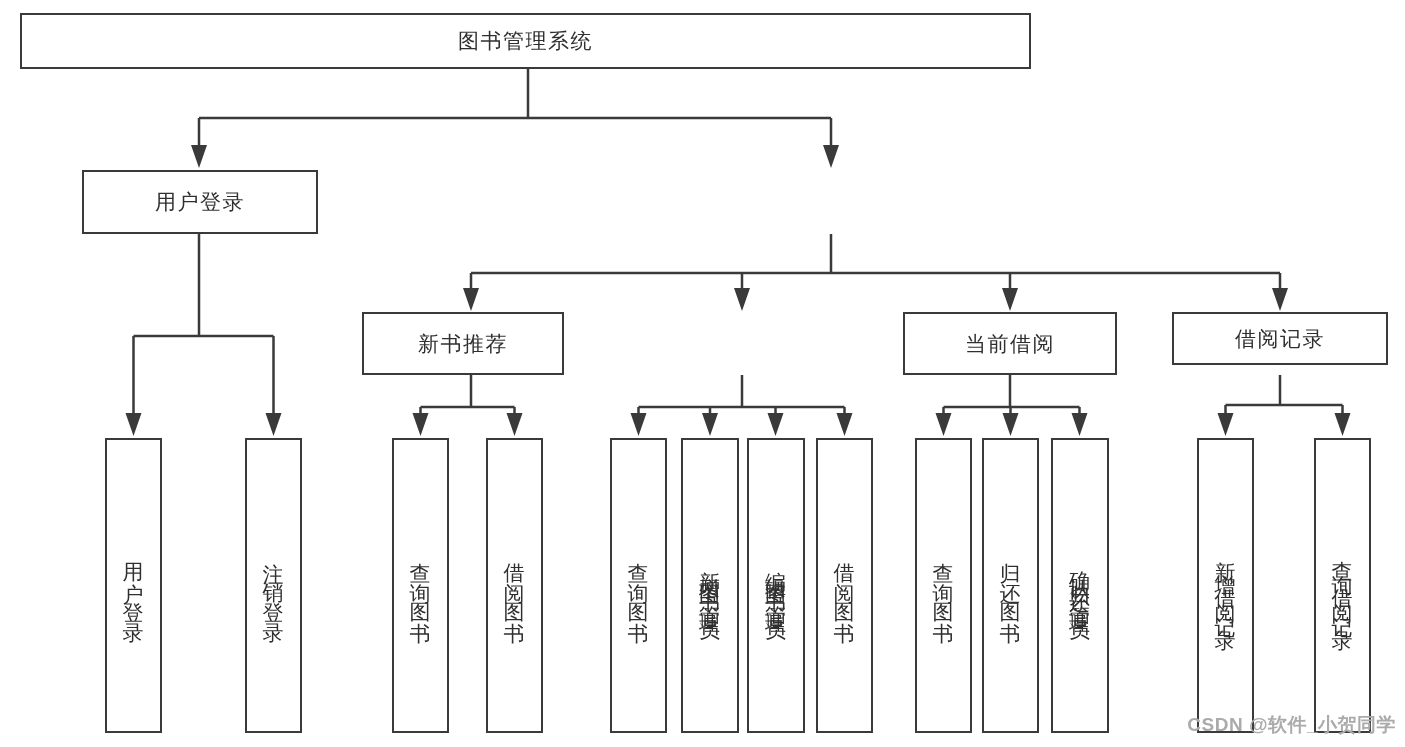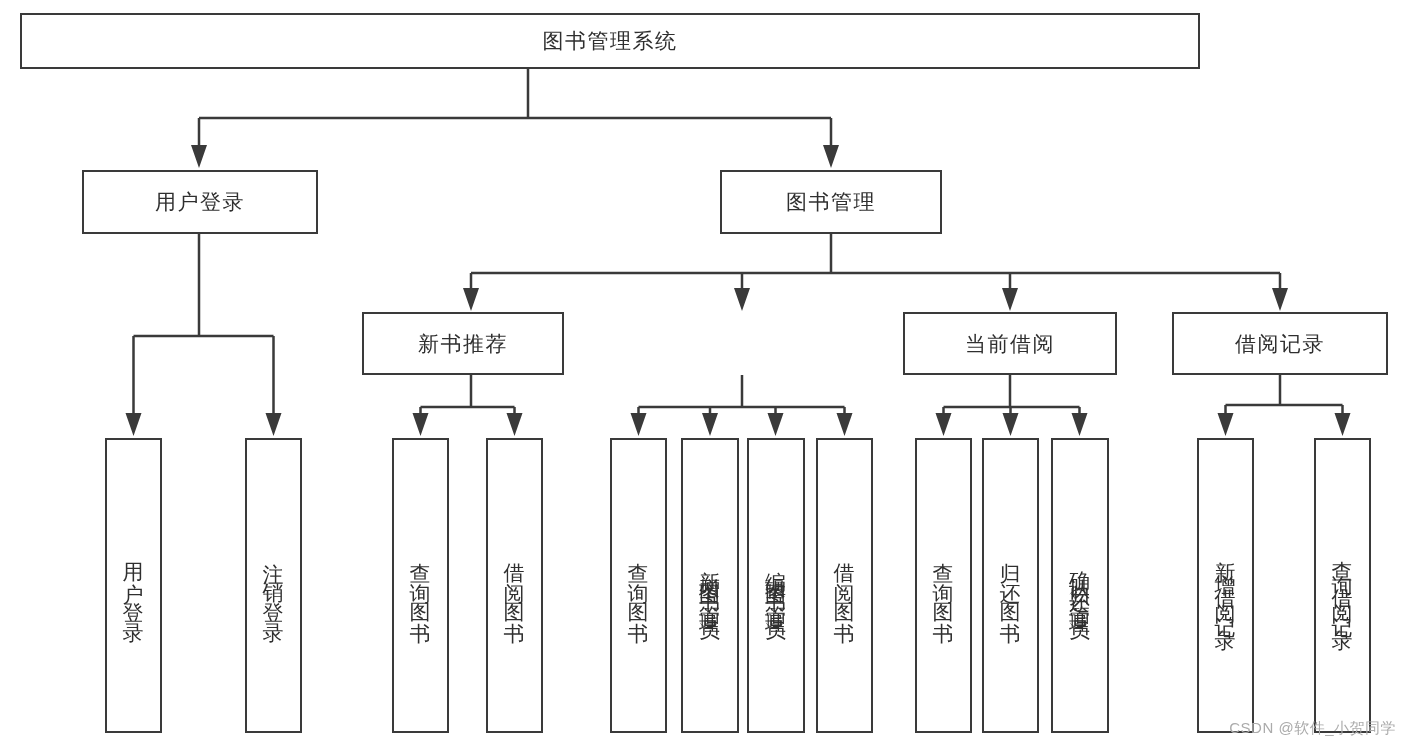--- a/index.html
+++ b/index.html
@@ -42,24 +42,25 @@
     font-size: 21px;
     line-height: 1;
   }
   .vbox.short { letter-spacing: 20px; }
   .vbox.mid   { letter-spacing: 14px; }
   .vbox.long  { letter-spacing: 7px;  }
   .watermark {
     position: absolute;
     right: 9px;
     bottom: 9px;
-    font-size: 15px;
+    font-size: 19px;
     letter-spacing: 0.5px;
     color: var(--watermark, #ababab);
     white-space: nowrap;
+    font-weight: bold;
   }
 </style>
 </head>
 <body>
 
 <div class="canvas">
 
   <svg class="wires" viewBox="0 0 1405 747" xmlns="http://www.w3.org/2000/svg">
     <path fill="none" stroke="currentColor" stroke-width="2.5" d="M528,69 L528,118  M199,118 L831,118  M199,118 L199,150  M831,118 L831,150
          M199,234 L199,336  M133.5,336 L273.5,336  M133.5,336 L133.5,418  M273.5,336 L273.5,418
@@ -82,28 +83,27 @@
          M702,413 L718,413 L710,436 Z
          M767.5,413 L783.5,413 L775.5,436 Z
          M836.5,413 L852.5,413 L844.5,436 Z
          M935.5,413 L951.5,413 L943.5,436 Z
          M1002.5,413 L1018.5,413 L1010.5,436 Z
          M1071.5,413 L1087.5,413 L1079.5,436 Z
          M1217.5,413 L1233.5,413 L1225.5,436 Z
          M1334.5,413 L1350.5,413 L1342.5,436 Z"></path>
   </svg>
 
-  <div class="node hbox" style="left:20px; top:13px; width:1180px; height:56px;">图书管理系统</div>
+  <div class="node hbox" style="left:20px; top:13px; width:1011px; height:56px;">图书管理系统</div>
 
   <div class="node hbox" style="left:82px; top:170px; width:236px; height:64px;">用户登录</div>
-  <div class="node hbox" style="left:720px; top:170px; width:222px; height:64px;">图书管理</div>
 
   <div class="node hbox" style="left:362px; top:312px; width:202px; height:63px;">新书推荐</div>
   <div class="node hbox" style="left:903px; top:312px; width:214px; height:63px;">当前借阅</div>
-  <div class="node hbox" style="left:1172px; top:312px; width:216px; height:63px;">借阅记录</div>
+  <div class="node hbox" style="left:1172px; top:312px; width:216px; height:53px;">借阅记录</div>
 
   <div class="node vbox short" style="left:105px; top:438px; width:57px; height:295px;">用户登录</div>
   <div class="node vbox short" style="left:245px; top:438px; width:57px; height:295px;">注销登录</div>
 
   <div class="node vbox short" style="left:392px; top:438px; width:57px; height:295px;">查询图书</div>
   <div class="node vbox short" style="left:486px; top:438px; width:57px; height:295px;">借阅图书</div>
 
   <div class="node vbox short" style="left:610px; top:438px; width:57px; height:295px;">查询图书</div>
   <div class="node vbox long" style="left:681px; top:438px; width:58px; height:295px;">新增图书（管理员）</div>
   <div class="node vbox long" style="left:747px; top:438px; width:58px; height:295px;">编辑图书（管理员）</div>

